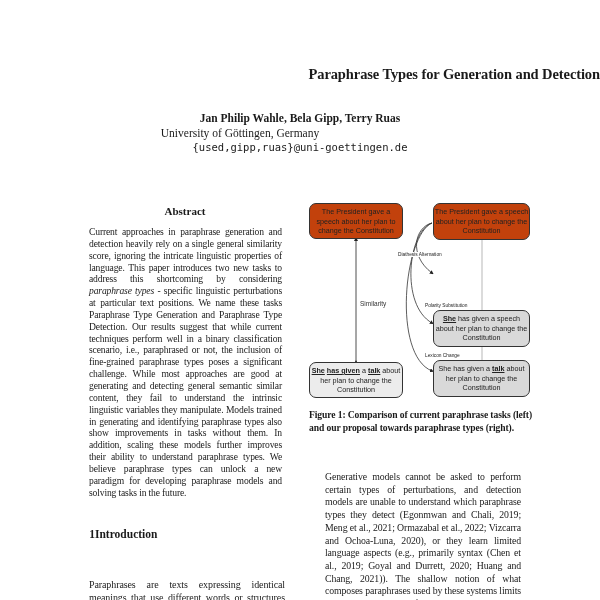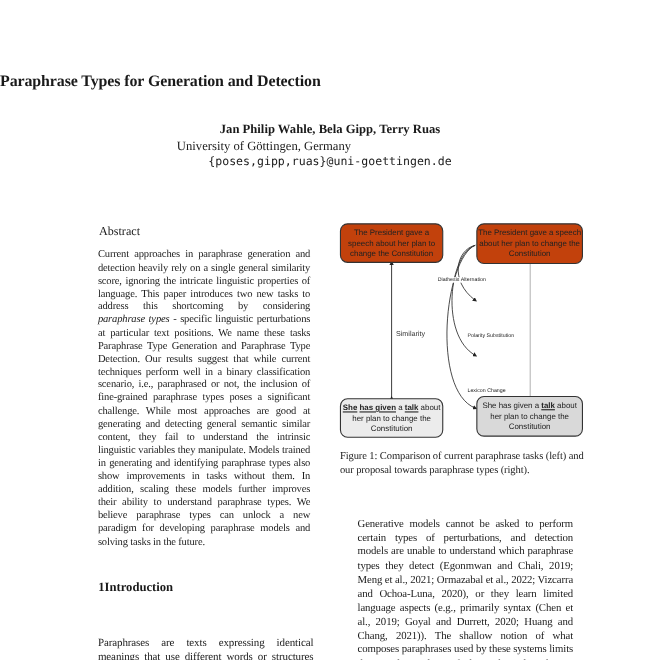--- a/index.html
+++ b/index.html
@@ -1,45 +1,45 @@
 <!DOCTYPE html>
 <html><head>
 <meta charset="utf-8">
 <style>
   html, body { margin:0; padding:0; background:#fff; }
   body { width:600px; height:600px; overflow:hidden; position:relative; font-family:"Liberation Serif", serif; color:#1a1a1a; }
-  .title { position:absolute; left:0; width:600px; top:66px; text-align:left; font-weight:bold; font-size:14.5px; letter-spacing:-0.1px; }
+  .title { position:absolute; left:0; width:600px; top:66px; text-align:right; font-weight:bold; font-size:14.5px; letter-spacing:-0.1px; }
   .authors { position:absolute; left:0; width:600px; top:112px; text-align:center; font-weight:bold; font-size:11.5px; }
   .affil { position:absolute; left:0; width:480px; top:127px; text-align:center; font-size:11.5px; }
   .email { position:absolute; left:0; width:600px; top:141px; text-align:center; font-family:"DejaVu Sans Mono", monospace; font-size:10.5px; }
-  .abs-head { position:absolute; left:90px; width:190px; top:205px; font-weight:normal; font-size:11px; }
+  .abs-head { position:absolute; left:90px; width:190px; top:205px; text-align:center; font-weight:bold; font-size:11px; }
   .abs-body { position:absolute; left:89px; width:193px; top:226px; font-size:9.6px; line-height:11.85px; text-align:justify; letter-spacing:-0.15px; }
   .abs-body p { margin:0; }
   .sec-head { position:absolute; left:73px; top:528px; font-weight:bold; font-size:11.5px;text-align:right; }
   .sec-head .num { display:inline-block; width:22px; }
   .intro { position:absolute; left:73px; width:228px; top:563px; font-size:10px; line-height:12.6px; text-align:justify; letter-spacing:-0.1px; }
   .intro p, .right-body p { margin:16px; }
   .right-body { position:absolute; left:309px; width:228px; top:455px; font-size:9.8px; line-height:12.7px; text-align:justify; letter-spacing:-0.1px; }
-  .caption { position:absolute; left:309px; width:228px; top:409px; font-size:9.6px; line-height:12.5px; letter-spacing:-0.1px; }
+  .caption { position:absolute; left:309px; width:228px; top:409px; font-size:9.6px; line-height:12.5px; letter-spacing:-0.1px;font-weight:bold; }
 
   .fig { position:absolute; left:300px; top:195px; width:240px; height:210px; }
   .box { position:absolute; border:1px solid #333; border-radius:7px; background:#c2410c; font-family:"Liberation Sans", sans-serif; font-size:7.2px; line-height:9.6px; text-align:center; color:#222; box-sizing:border-box; padding-top:3px; }
   .box.grey { background:#d9d9d9; }
   .box u { font-weight:bold; }
   .elabel { position:absolute; font-family:"Liberation Sans", sans-serif; font-size:4.8px; color:#222; background:#fff; white-space:nowrap; }
   .simlabel { position:absolute; font-family:"Liberation Sans", sans-serif; font-size:6.5px; color:#333; }
   svg { position:absolute; left:0; top:0; }
 </style>
 </head>
 <body>
 
 <div class="title">Paraphrase Types for Generation and Detection</div>
 <div class="authors">Jan Philip Wahle, Bela Gipp, Terry Ruas</div>
 <div class="affil">University of Göttingen, Germany</div>
-<div class="email">{poses,gipp,ruas}@uni-goettingen.de</div>
+<div class="email">{used,gipp,ruas}@uni-goettingen.de</div>
 
 <div class="abs-head">Abstract</div>
 <div class="abs-body">
   <p><span>Current approaches in paraphrase generation and detection heavily rely on a single general similarity score, ignoring the intricate linguistic properties of language. This paper introduces two new tasks to address this shortcoming by considering </span><i>paraphrase types</i><span> - specific linguistic perturbations at particular text positions. We name these tasks Paraphrase Type Generation and Paraphrase Type Detection. Our results suggest that while current techniques perform well in a binary classification scenario, i.e., paraphrased or not, the inclusion of fine-grained paraphrase types poses a significant challenge. While most approaches are good at generating and detecting general semantic similar content, they fail to understand the intrinsic linguistic variables they manipulate. Models trained in generating and identifying paraphrase types also show improvements in tasks without them. In addition, scaling these models further improves their ability to understand paraphrase types. We believe paraphrase types can unlock a new paradigm for developing paraphrase models and solving tasks in the future.</span></p>
 </div>
 
 <div class="sec-head"><span class="num">1</span><span>Introduction</span></div>
 <div class="intro">
     <p>Paraphrases are texts expressing identical meanings that use different words or structures (Vila et al., 2015, 2014; Zhou and Bhat, 2021). Paraphrases exhibit humans' complex language's nature and</p>
   </div>
@@ -63,20 +63,21 @@
 
   <div class="box" style="left:9px;top:8px;width:94px;height:36px;">The President gave a speech about her plan to change the Constitution</div>
   <div class="simlabel" style="left:60px;top:105px;">Similarity</div>
   <div class="box grey" style="left:9px;top:167px;width:94px;height:36px;background:#ececec;"><u>She</u><span> </span><u>has given</u><span> a </span><u>talk</u><span> about her plan to change the Constitution</span></div>
 
   <div class="box" style="left:133px;top:8px;width:97px;height:37px;">The President gave a speech about her plan to change the Constitution</div>
 
   <div class="elabel" style="left:98px;top:57px;">Diathesis Alternation</div>
 
   <div class="elabel" style="left:125px;top:108px;">Polarity Substitution</div>
+  <div class="box grey" style="left:133px;top:115px;width:97px;height:37px;"><u>She</u><span> has given a speech about her plan to change the Constitution</span></div>
 
   <div class="elabel" style="left:125px;top:158px;">Lexicon Change</div>
   <div class="box grey" style="left:133px;top:165px;width:97px;height:37px;"><span>She has given a </span><u>talk</u><span> about her plan to change the Constitution</span></div>
 </div>
 
 <div class="caption">Figure 1: Comparison of current paraphrase tasks (left) and our proposal towards paraphrase types (right).</div>
 <div class="right-body">
     <p>Generative models cannot be asked to perform certain types of perturbations, and detection models are unable to understand which paraphrase types they detect (Egonmwan and Chali, 2019; Meng et al., 2021; Ormazabal et al., 2022; Vizcarra and Ochoa-Luna, 2020), or they learn limited language aspects (e.g., primarily syntax (Chen et al., 2019; Goyal and Durrett, 2020; Huang and Chang, 2021)). The shallow notion of what composes paraphrases used by these systems limits their understanding of the task and makes it challenging to interpret</p>
   </div>
 

